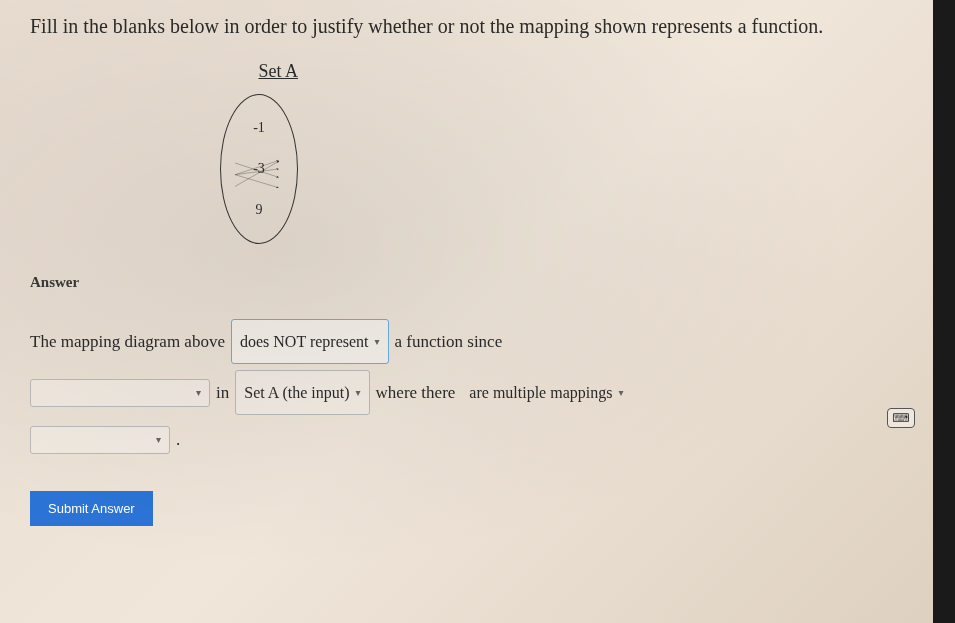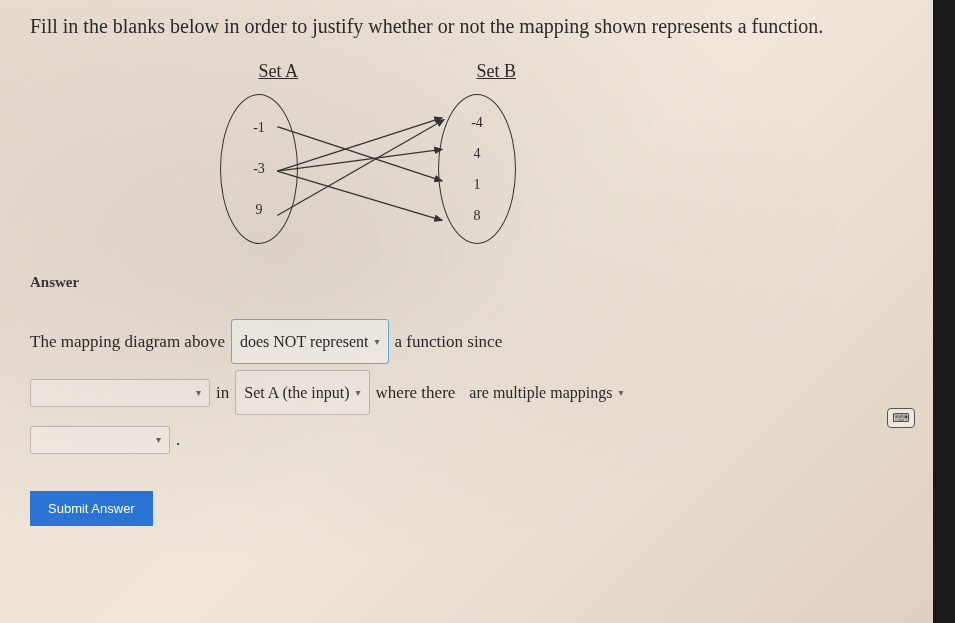--- a/index.html
+++ b/index.html
@@ -176,29 +176,20 @@
 <div class="diagram-area">
   <div class="diagram">
     <div class="set-column">
       <div class="set-label">Set A</div>
       <div class="oval">
         <span>-1</span>
         <span>-3</span>
         <span>9</span>
       </div>
     </div>
-    <div class="set-column">
-      <div class="set-label">Set B</div>
-      <div class="oval">
-        <span>-4</span>
-        <span>4</span>
-        <span>1</span>
-        <span>8</span>
-      </div>
-    </div>
     <svg class="arrows-svg" viewBox="0 0 300 170">
       <defs>
         <marker id="arrowhead" markerWidth="7" markerHeight="6" refX="6" refY="3" orient="auto">
           <polygon points="0 0, 7 3, 0 6" fill="#333"></polygon>
         </marker>
       </defs>
       <line x1="58" y1="35" x2="225" y2="90" stroke="#333" stroke-width="1.3" marker-end="url(#arrowhead)"></line>
       <line x1="58" y1="80" x2="225" y2="26" stroke="#333" stroke-width="1.3" marker-end="url(#arrowhead)"></line>
       <line x1="58" y1="80" x2="225" y2="58" stroke="#333" stroke-width="1.3" marker-end="url(#arrowhead)"></line>
       <line x1="58" y1="80" x2="225" y2="130" stroke="#333" stroke-width="1.3" marker-end="url(#arrowhead)"></line>

